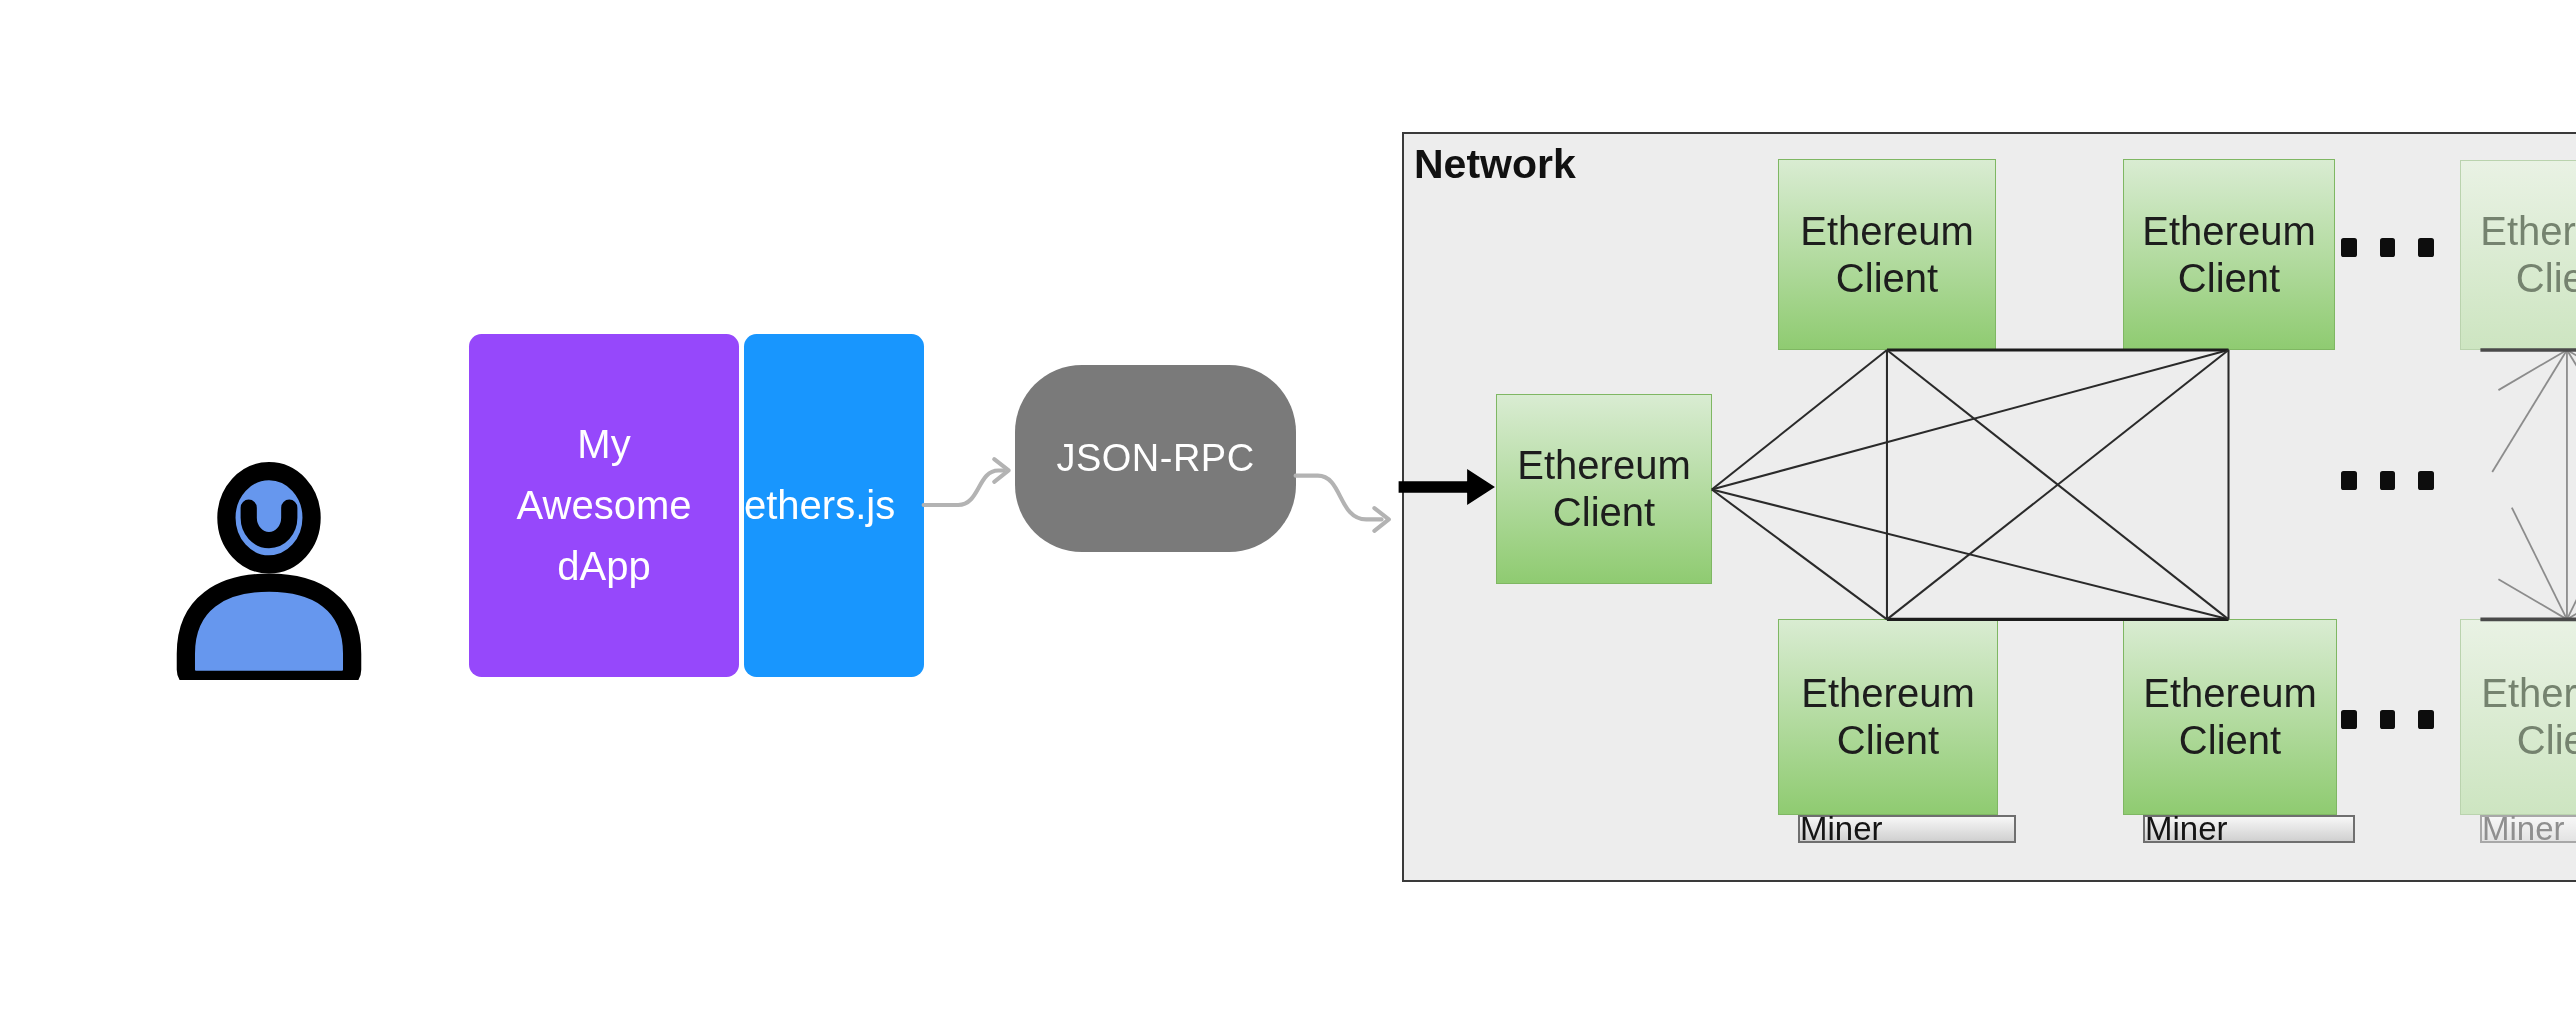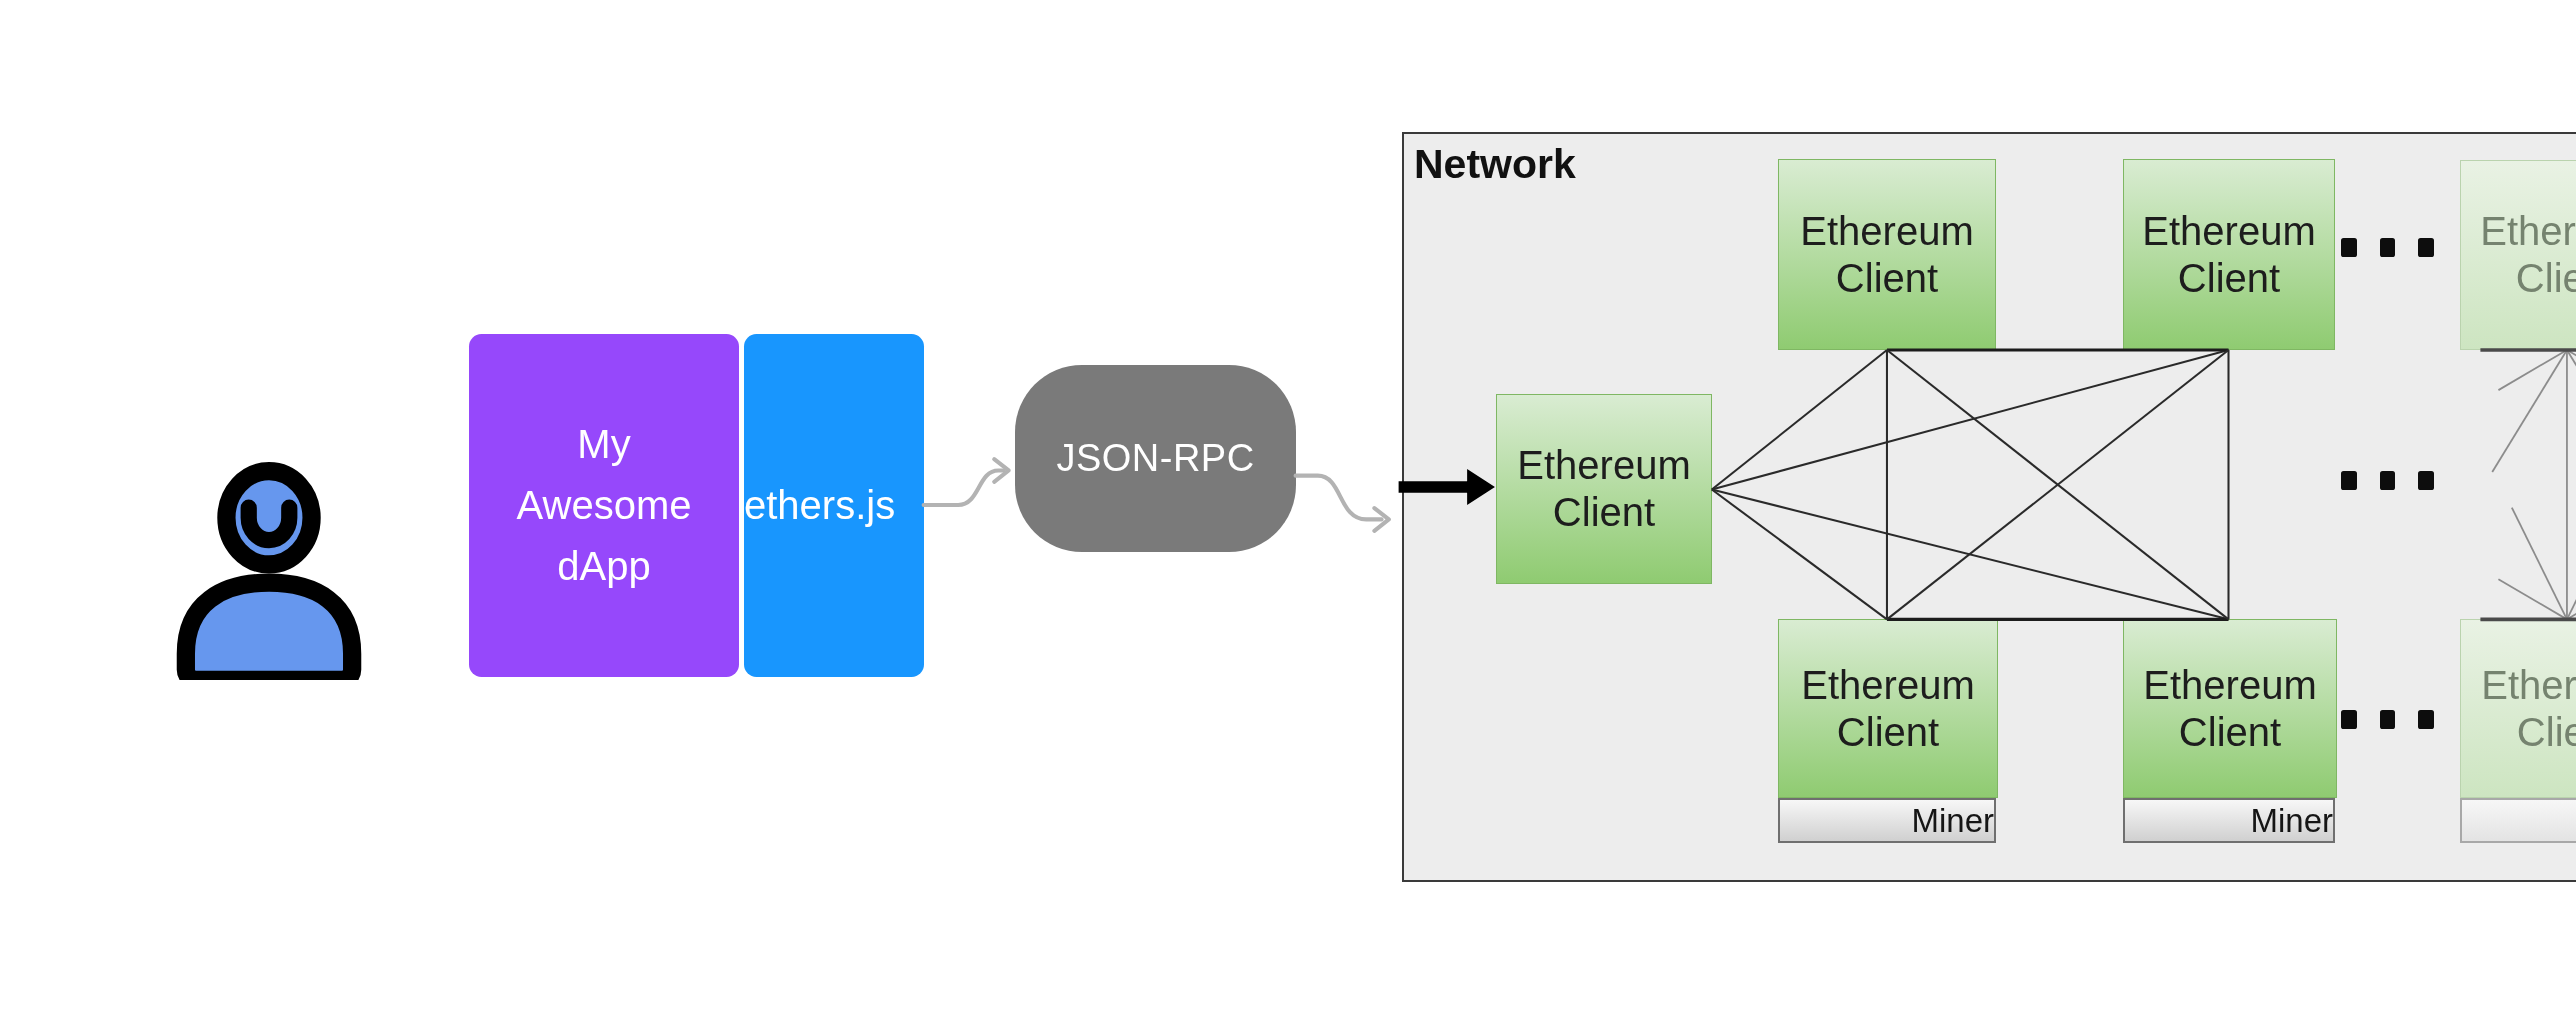--- a/index.html
+++ b/index.html
@@ -26,23 +26,23 @@
   .client{background:linear-gradient(180deg,var(--client_top) 0%,var(--client_bottom) 100%);
           border:1.5px solid var(--client_border);display:flex;flex-direction:column;
           align-items:center;justify-content:center;}
   .client .ln{font-size:40px;line-height:47px;color:var(--client_text);}
   .client.faded{background:linear-gradient(180deg,var(--faded_top) 0%,var(--faded_bottom) 100%);
                 border-color:var(--faded_border);}
   .client.faded .ln{color:var(--faded_text);}
 
   .node{display:flex;flex-direction:column;}
   .node .client{position:relative;flex:1 1 auto;width:100%;}
-  .miner{height:45px;width:100%;box-sizing:border-box;
+  .miner{height:28px;width:100%;box-sizing:border-box;
          background:linear-gradient(180deg,var(--miner_top) 0%,var(--miner_bottom) 100%);
-         border:2.1px solid var(--miner_border);display:flex;align-items:center;justify-content:flex-end;}
+         border:2.1px solid var(--miner_border);display:flex;align-items:center;justify-content:flex-start;margin-left:20px;}
   .miner .miner-label{font-size:33px;color:#151515;}
   .miner.faded{border-color:var(--miner_faded_border);
                background:linear-gradient(180deg,#f7f7f7 0%,#e3e3e3 100%);}
   .miner.faded .miner-label{color:var(--miner_faded_text);}
 
   .dots{display:flex;gap:23px;}
   .dots .dot{width:15.5px;height:18.5px;background:var(--dots);border-radius:2.6px;}
 
   svg.overlay{left:0;top:0;width:2994px;height:1010px;pointer-events:none;}
   .meshline{stroke:var(--line);stroke-width:4;}

